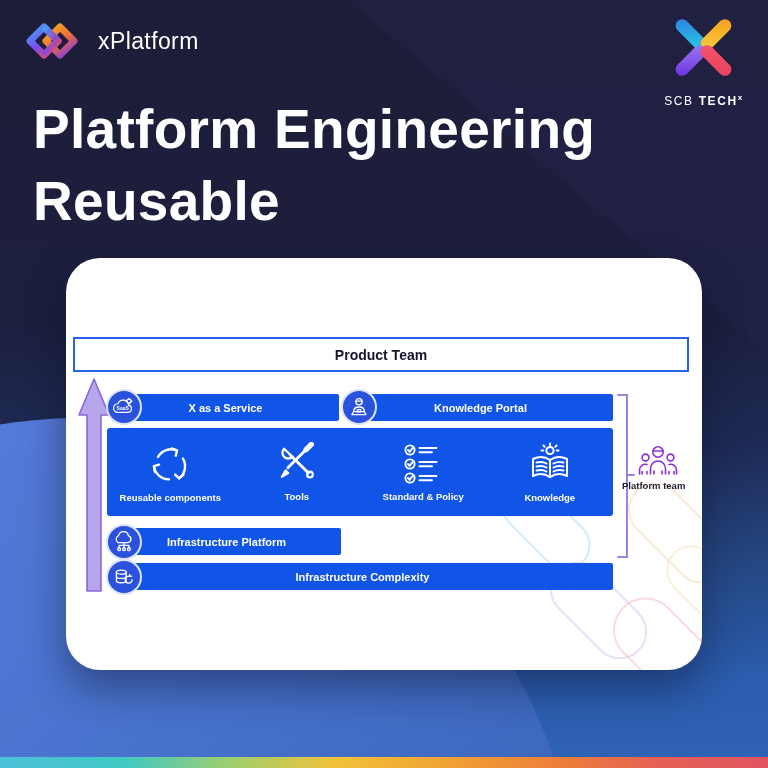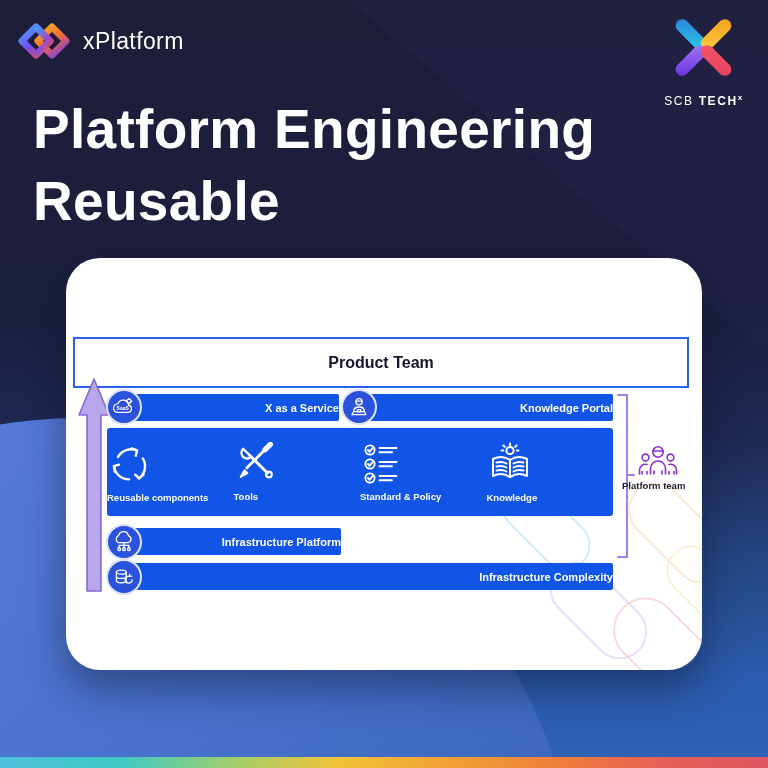--- a/index.html
+++ b/index.html
@@ -9,21 +9,21 @@
           background:linear-gradient(180deg,#1d1d38 0%,#1c1f3e 42%,#1e2a55 58%,#254884 74%,#2b5cad 88%,#2f63b6 100%); }
   .bg-diag { position:absolute; width:760px; height:520px; right:-280px; top:-330px;
              background:#262650; opacity:.38; transform:rotate(40deg); }
   .bg-blob { position:absolute; width:1000px; height:1000px; border-radius:50%;
              left:-420px; top:418px;
              background:linear-gradient(135deg,#617fe2 0%,#4a74cf 40%,#3864b8 75%); }
   .rainbow { position:absolute; left:0; right:0; bottom:0; height:11px;
              background:linear-gradient(90deg,#4ec0da 0%,#40c9c4 16%,#9ecf6d 30%,#f2c238 44%,#f0a234 58%,#ee8038 72%,#e66055 86%,#e05560 100%); }
 
   
-  .brand { position:absolute; left:18px; top:22px; display:flex; align-items:center; gap:13px; }
+  .brand { position:absolute; left:26px; top:22px; display:flex; align-items:center; gap:20px; }
   .brand-text { color:#fff; font-size:23px; font-weight:500; letter-spacing:.4px; }
   .scb { position:absolute; right:22px; top:16px; width:84px; text-align:center; }
   .scb-x { position:relative; width:64px; height:70px; margin:0 auto; }
   .cap { position:absolute; width:38px; height:13px; border-radius:7px; }
   .cap-tl { left:0;  top:12px; transform:rotate(45deg);  background:linear-gradient(135deg,#2f7de0,#27d0e6); }
   .cap-tr { left:25px; top:12px; transform:rotate(-45deg); background:linear-gradient(225deg,#f79c1d,#f7d040); }
   .cap-bl { left:0;  top:38px; transform:rotate(-45deg); background:linear-gradient(45deg,#6a2fe0,#9e7cf4); }
   .cap-br { left:25px; top:38px; transform:rotate(45deg);  background:linear-gradient(315deg,#e8405c,#f4566a); }
   .scb-label { margin-top:7px; color:#fff; font-size:12px; letter-spacing:1.6px; white-space:nowrap; }
   .scb-label b { font-weight:700; }
@@ -32,42 +32,42 @@
   .title { position:absolute; left:33px; top:94px; color:#fff; font-size:55px;
            font-weight:800; line-height:1.3; letter-spacing:.3px; }
 
   
   .card { position:absolute; left:66px; top:258px; width:636px; height:412px;
           background:#fff; border-radius:34px; overflow:hidden;
           box-shadow:0 18px 40px rgba(10,15,40,.45); }
 
   .loop { position:absolute; border:2px solid; border-radius:60px; transform:rotate(-45deg); opacity:.55; }
 
-  .product-bar { position:absolute; left:7px; top:79px; width:616px; height:51px;
+  .product-bar { position:absolute; left:7px; top:79px; width:616px; height:35px;
                  background:#fff; border:2px solid #2563eb; display:flex; align-items:center; justify-content:center;
-                 color:#15152d; font-size:16px; font-weight:700;text-align:right; }
+                 color:#15152d; font-size:14px; font-weight:700;text-align:right; }
 
   .bar { position:absolute; height:27px; background:#1155e8; border-radius:2px;
-         display:flex; align-items:center; justify-content:flex-end;
+         display:flex; align-items:center; justify-content:center;
          color:#fff; font-size:11px; font-weight:700; }
   .bar-xaas     { left:46px;  top:136px; width:227px; }
   .bar-devportal{ left:282px; top:136px; width:265px; }
   .bar-infra    { left:46px;  top:270px; width:229px; }
   .bar-complex  { left:46px;  top:305px; width:501px; }
 
   .badge { position:absolute; width:36px; height:36px; border-radius:50%; background:#2a52dd;
            border:2px solid rgba(236,241,253,.92); display:flex; align-items:center; justify-content:center; z-index:3; }
   .badge-saas   { left:40px;  top:131px; }
   .badge-dev    { left:275px; top:131px; }
   .badge-infra  { left:40px;  top:266px; }
   .badge-complex{ left:40px;  top:301px; }
 
   .cap-box { position:absolute; left:41px; top:170px; width:506px; height:88px;
              background:#1155e8; border-radius:3px; display:flex; }
-  .cap-item { flex:1; display:flex; flex-direction:column; justify-content:center; gap:5px; }
+  .cap-item { flex:1; display:flex; flex-direction:column; align-items:center; justify-content:center; gap:5px; }
   .cap-label { color:#fff; font-size:9.5px; font-weight:700; white-space:nowrap; }
 
   .up-arrow { position:absolute; left:11px; top:119px; }
 
   .bracket { position:absolute; left:551px; top:136px; }
 
   .team { position:absolute; left:556px; top:185px; width:72px; text-align:left; }
   .team-label { margin-top:3px; color:#1c1c2e; font-size:9.5px; font-weight:700; white-space:nowrap; }
 
   svg { display:block; }

